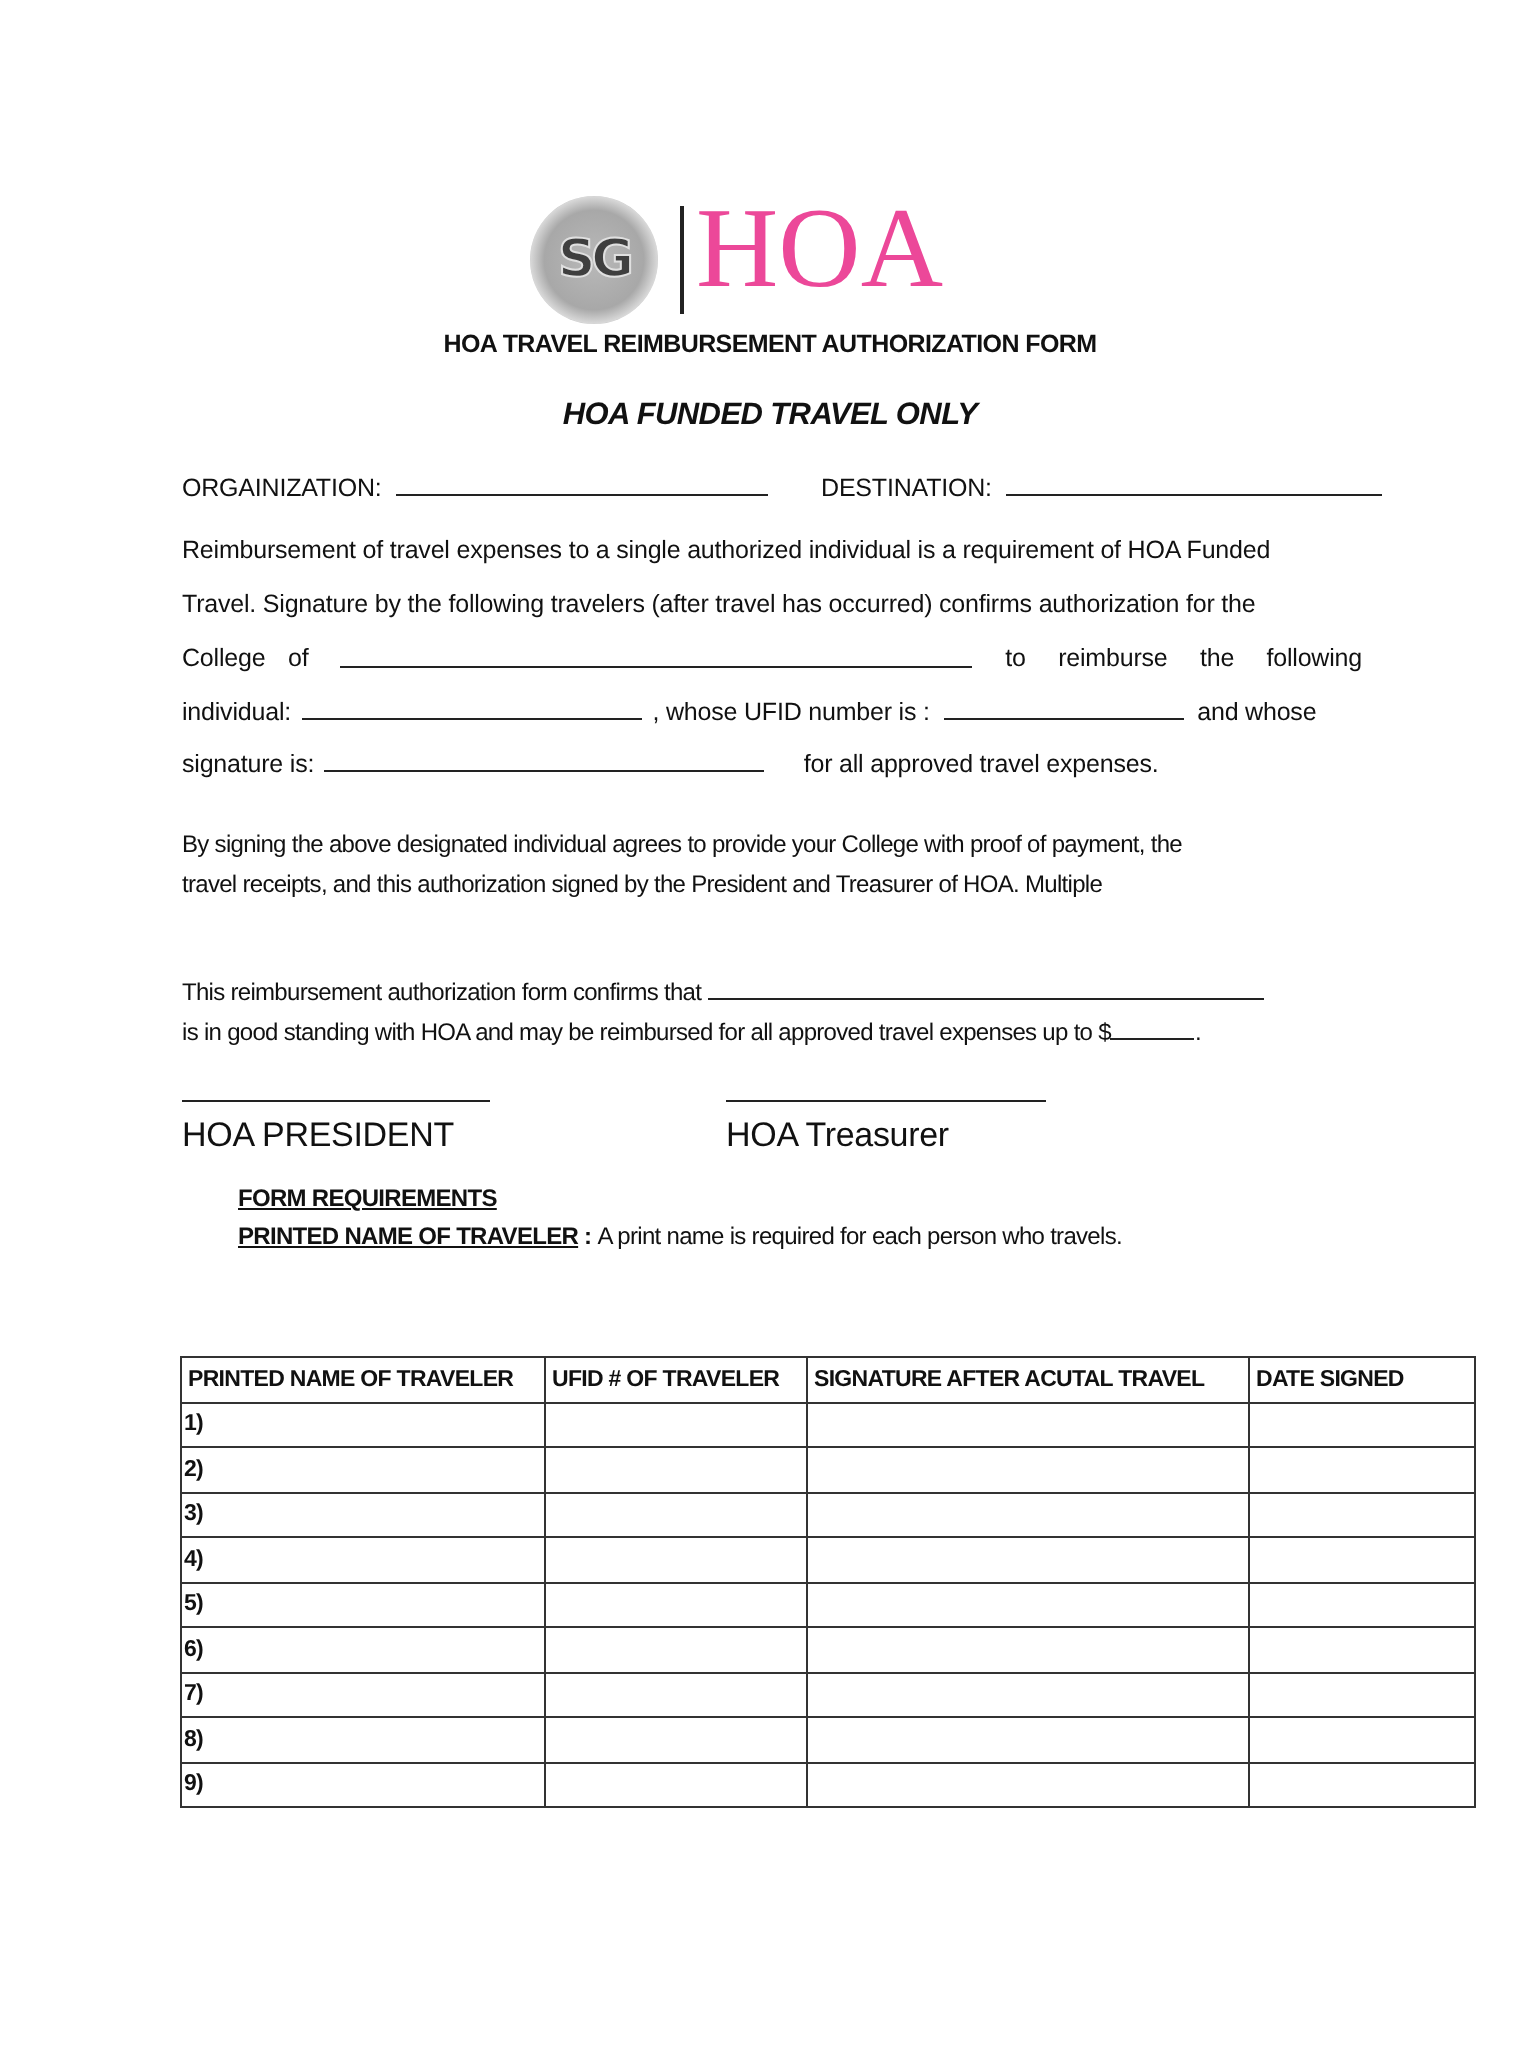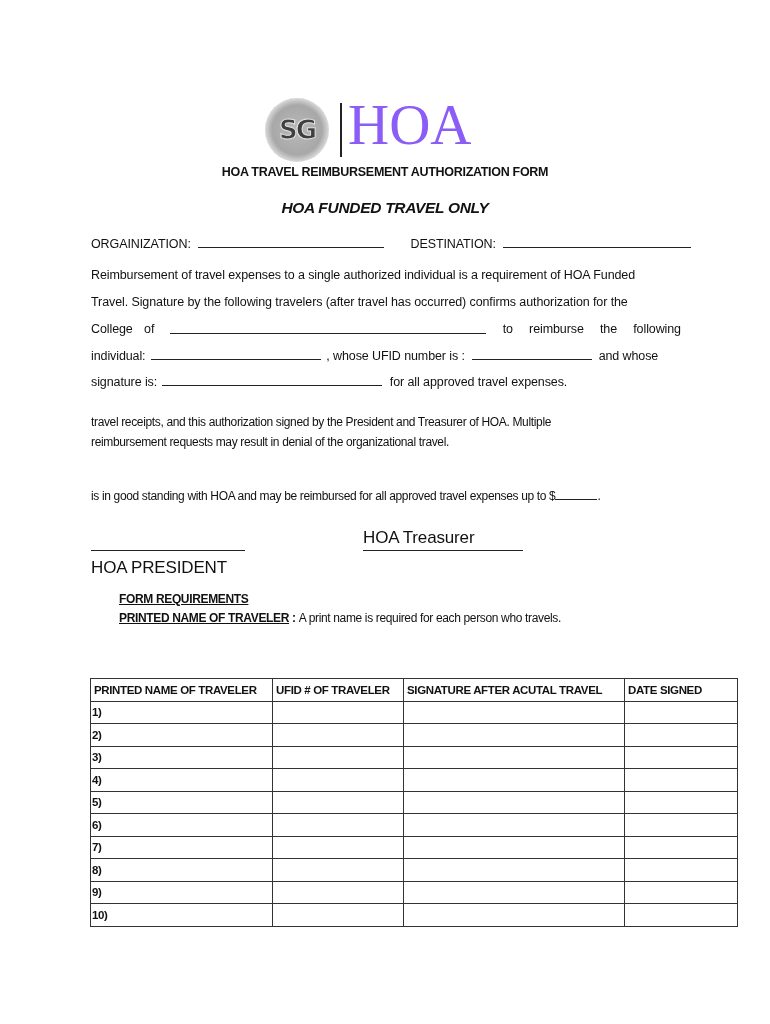--- a/index.html
+++ b/index.html
@@ -6,21 +6,21 @@
   body { width: 770px; height: 1024px; position: relative; overflow: hidden;
          font-family: "Liberation Sans", sans-serif; color: #111; }
   .abs { position: absolute; }
   .t13 { font-size: 17px; letter-spacing: -0.15px; }
   .logo-seal { left: 265px; top: 98px; width: 64px; height: 64px; border-radius: 50%;
                background: radial-gradient(circle, #b9b9b9 0%, #a8a8a8 55%, #d8d8d8 70%, #8a8a8a 74%, #e6e6e6 80%, #9a9a9a 100%); }
   .logo-seal .sg { position: absolute; left: 0; right: 0; top: 17px; text-align: center;
                    font-family: "DejaVu Sans", sans-serif; font-weight: bold; font-size: 26px; color: #3f3f3f;
                    letter-spacing: -2px; -webkit-text-stroke: 1px #e0e0e0; }
   .logo-bar { left: 340px; top: 103px; width: 2px; height: 54px; background: #222; }
-  .logo-text { left: 348px; top: 95px; font-family: "Liberation Serif", serif; font-size: 57px; line-height: 60px; color: #8b5cf6; }
+  .logo-text { left: 348px; top: 95px; font-family: "Liberation Serif", serif; font-size: 57px; line-height: 60px; color: #ec4899; }
   .title1 { left: 0; width: 770px; top: 165px; text-align: center; font-weight: bold; font-size: 12.5px; letter-spacing: -0.3px; }
   .title2 { left: 0; width: 770px; top: 199px; text-align: center; font-weight: bold; font-style: italic; font-size: 15.5px; letter-spacing: -0.3px; }
   .line-row { left: 91px; width: 590px; font-size: 12.5px; letter-spacing: -0.1px; white-space: nowrap; }
   .blank { display: inline-block; border-bottom: 1px solid #222; height: 11px; vertical-align: baseline; }
   .justify { display: flex; justify-content: space-between; }
   .para2 { left: 91px; width: 600px; font-size: 12px; line-height: 20px; letter-spacing: -0.35px; }
   .sigline { height: 1px; background: #222; }
   .req { left: 91px; font-size: 12px; line-height: 18.5px; letter-spacing: -0.35px; }
   .req .k { font-weight: bold; text-decoration: underline; }
   table.trav { position: absolute; left: 90px; top: 678px; width: 647px; border-collapse: collapse; table-layout: fixed; }
@@ -60,38 +60,42 @@
 <div class="abs line-row" style="top:348px;">
   <span>individual:</span>
   <span class="blank" style="width:170px;margin-left:2px;"></span>
   <span style="margin-left:2px;">, whose UFID number is :</span>
   <span class="blank" style="width:120px;margin-left:4px;"></span>
   <span style="margin-left:3px;">and whose</span>
 </div>
 <div class="abs line-row" style="top:374px;">
   <span>signature is:</span>
   <span class="blank" style="width:220px;margin-left:2px;"></span>
-  <span style="margin-left:4px;">for all approved travel expenses.</span>
+  <span style="margin-left:16px;">for all approved travel expenses.</span>
 </div>
 
 <div class="abs para2" style="top:412px;">
+  <div>By signing the above designated individual agrees to provide your College with proof of payment, the</div>
   <div>travel receipts, and this authorization signed by the President and Treasurer of HOA. Multiple</div>
-  <div>reimbursement requests may result in denial of the organizational travel.</div>
 </div>
 
 <div class="abs para2" style="top:486px;">
+  <div style="white-space:nowrap;">
+    <span>This reimbursement authorization form confirms that</span>
+    <span class="blank" style="width:278px;"></span>
+  </div>
   <div style="white-space:nowrap;">
     <span>is in good standing with HOA and may be reimbursed for all approved travel expenses up to $</span><span class="blank" style="width:42px;"></span><span>.</span>
   </div>
 </div>
 
 <div class="abs sigline" style="left:91px;top:550px;width:154px;"></div>
 <div class="abs sigline" style="left:363px;top:550px;width:160px;"></div>
 <div class="abs t13" style="left:91px;top:558px;">HOA PRESIDENT</div>
-<div class="abs t13" style="left:363px;top:528px;">HOA Treasurer</div>
+<div class="abs t13" style="left:363px;top:558px;">HOA Treasurer</div>
 
 <div class="abs req" style="top:590px;margin-left:28px;">
   <div class="k">FORM REQUIREMENTS</div>
   <div><span class="k">PRINTED NAME OF TRAVELER</span><b> : </b><span>A print name is required for each person who travels.</span></div>
 </div>
 
 <table class="trav">
   <colgroup>
       <col style="width:182px">
       <col style="width:131px">
@@ -154,20 +158,14 @@
         <td></td>
         <td></td>
         <td></td>
       </tr>
     <tr>
         <td>9)</td>
         <td></td>
         <td></td>
         <td></td>
       </tr>
-    <tr>
-        <td>10)</td>
-        <td></td>
-        <td></td>
-        <td></td>
-      </tr>
   </tbody>
 </table>
 
 </body></html>

